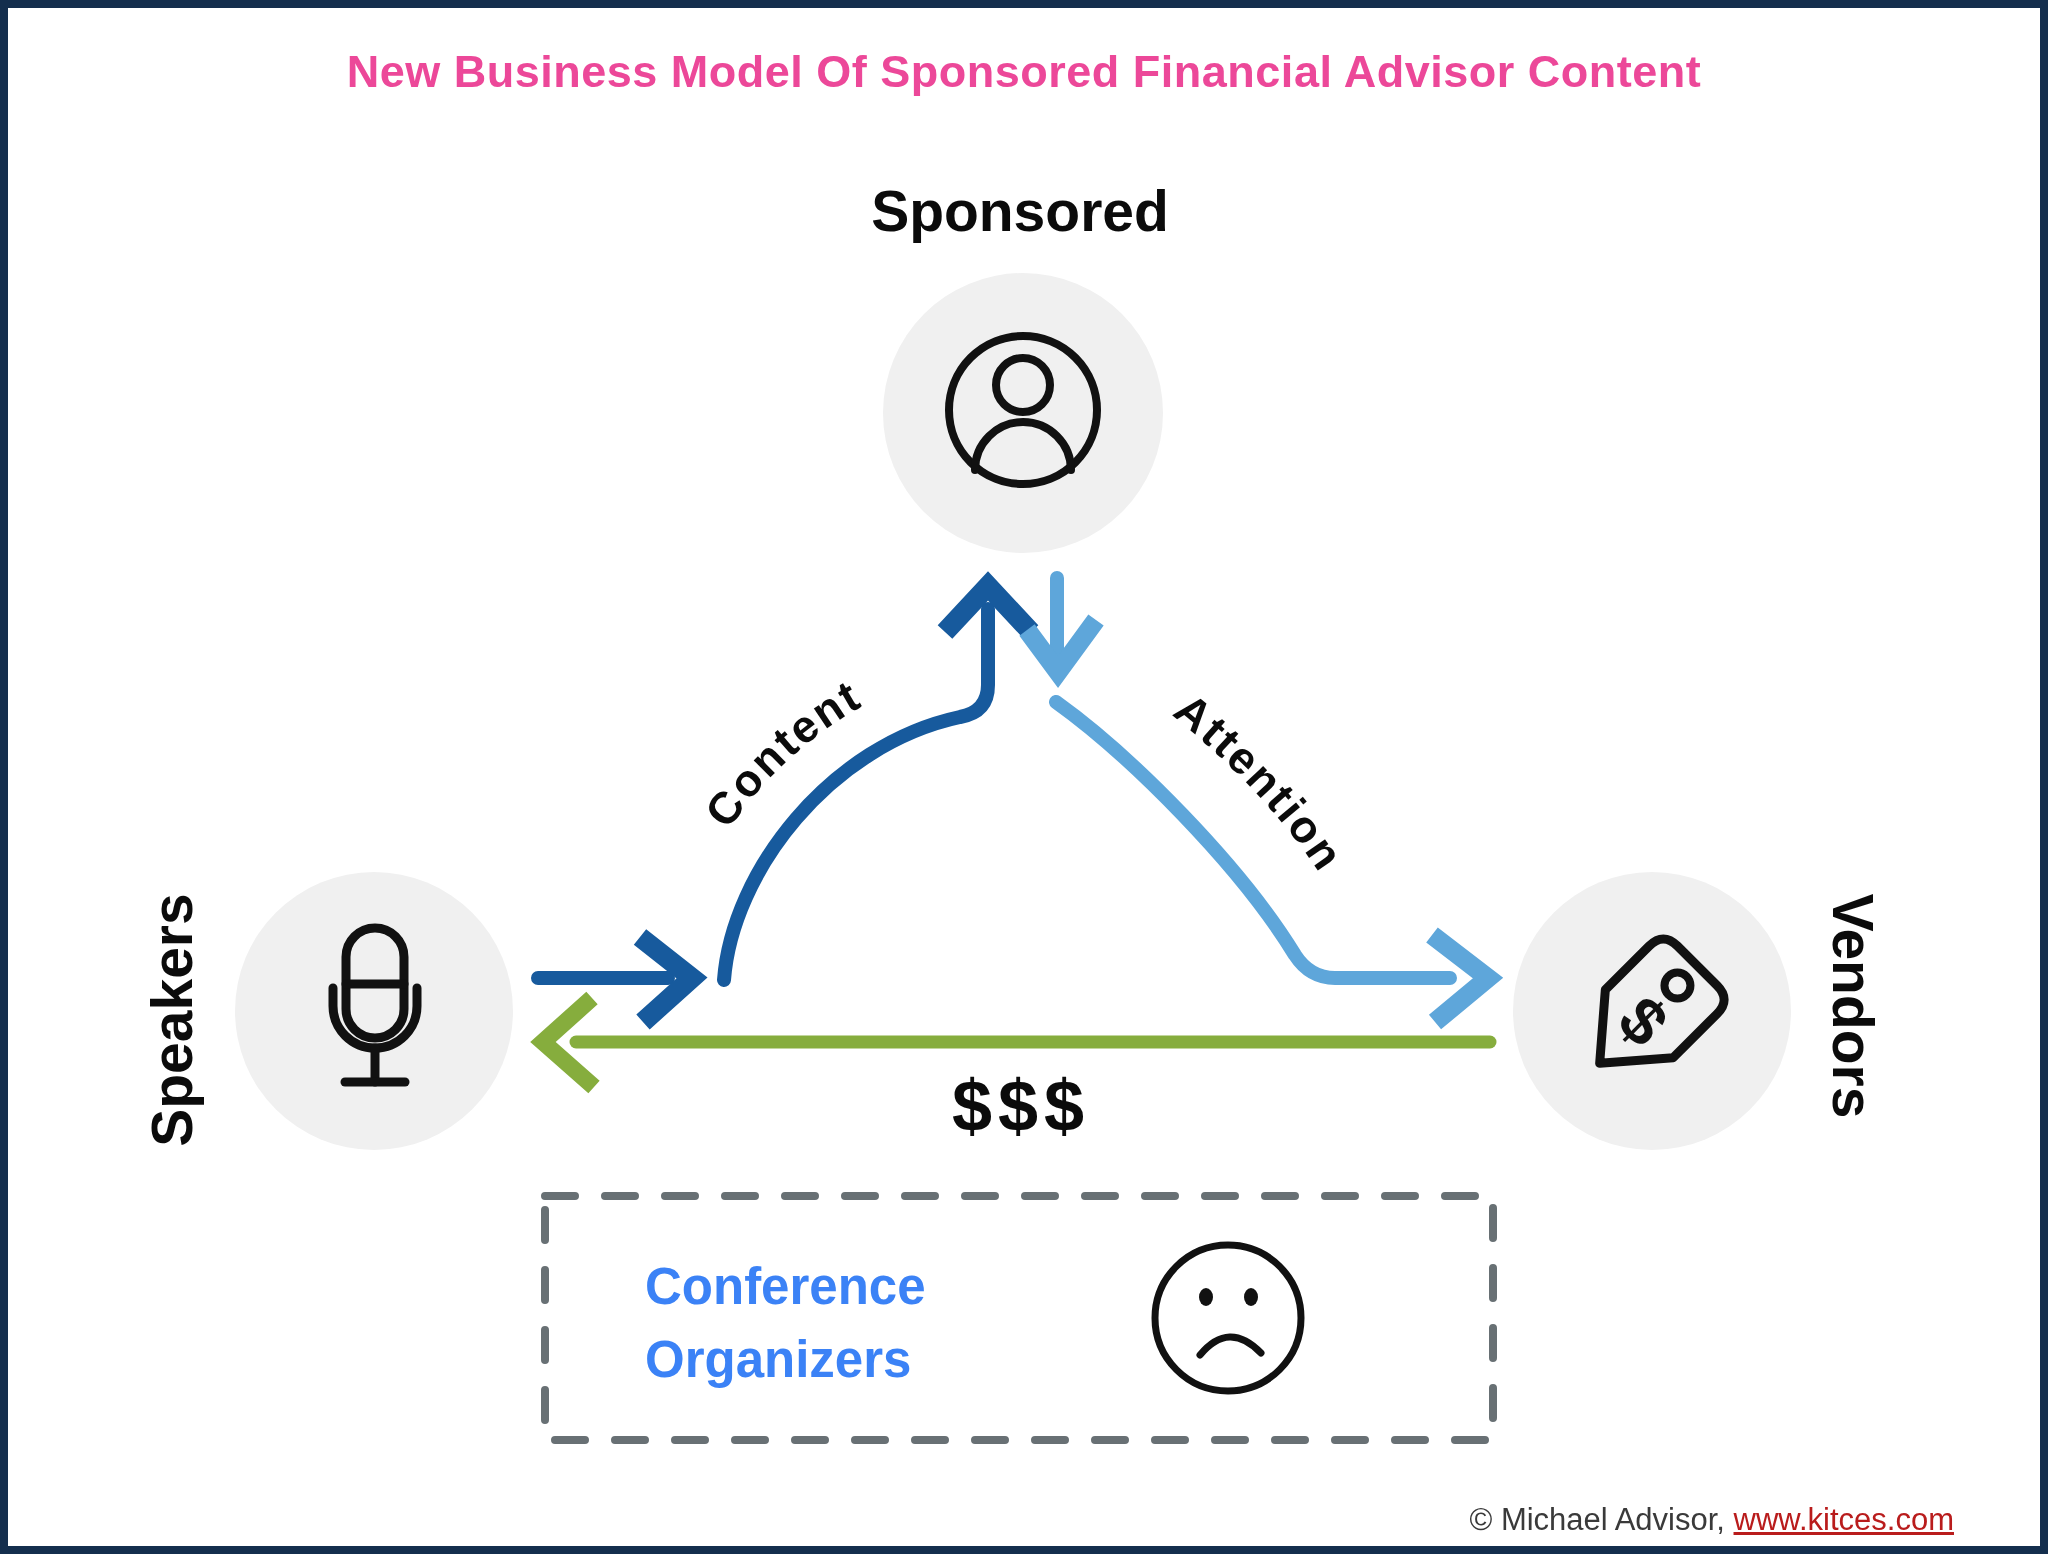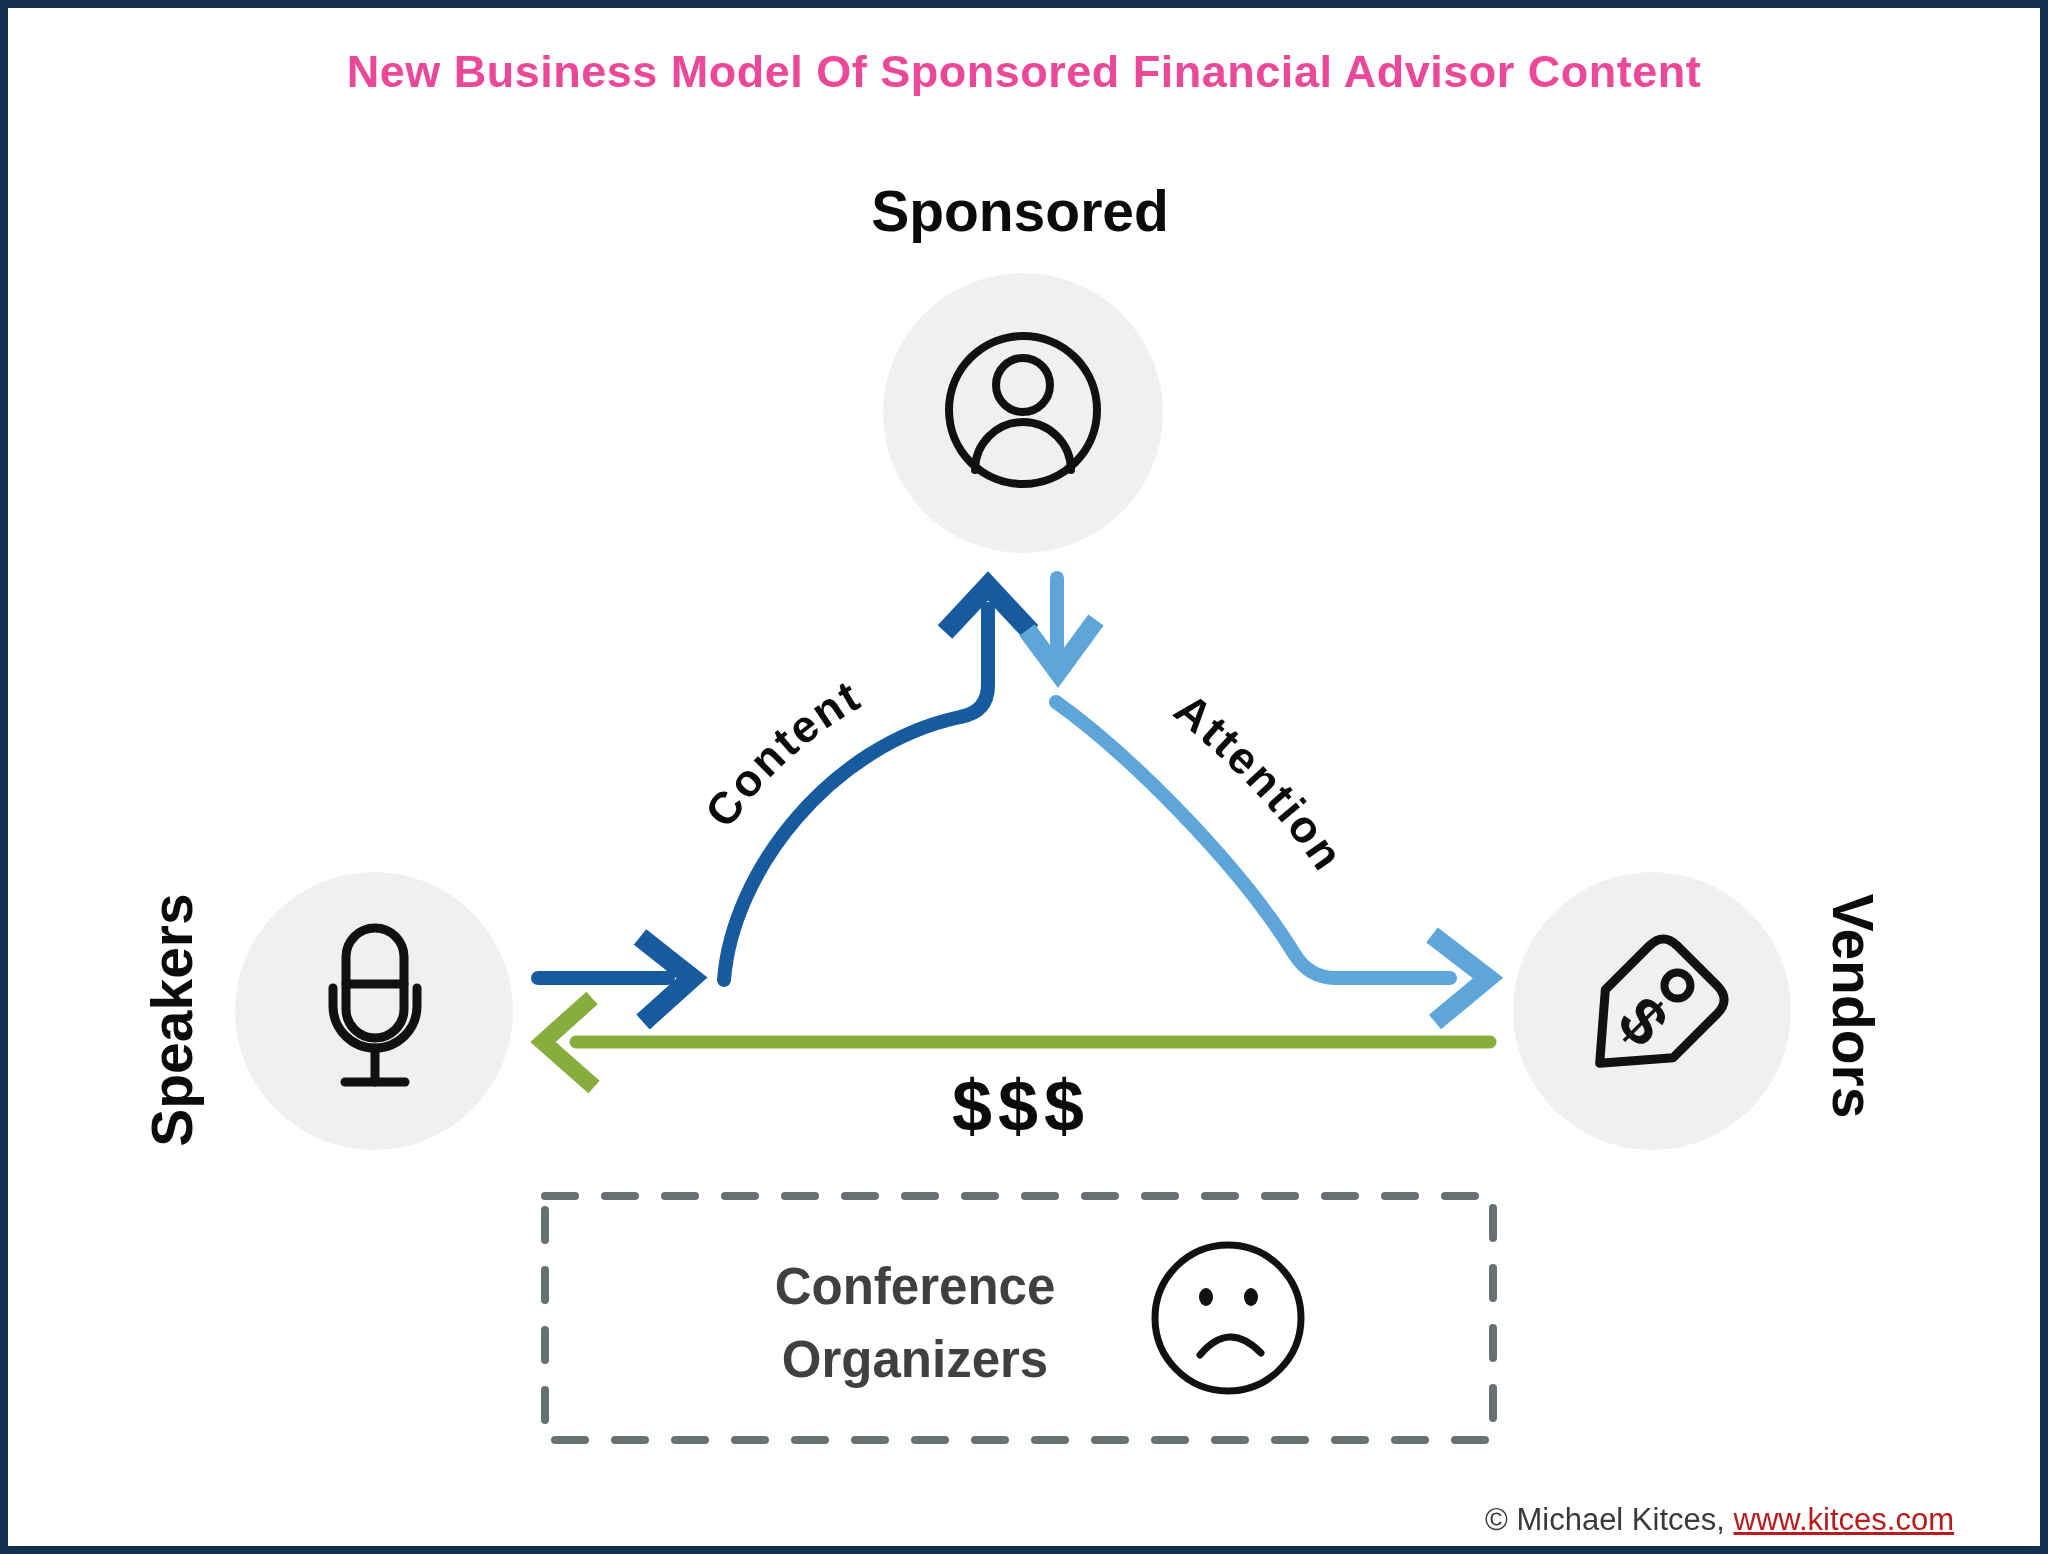--- a/index.html
+++ b/index.html
@@ -40,25 +40,24 @@
   .money-label {
     font-size: 72px;
     font-weight: 600;
     color: #0b0b0b;
     letter-spacing: 6px;
     transform: translate(-50%, -50%);
     white-space: nowrap;
   }
   .conference-label {
     width: 540px;
-    text-align: center;
     font-size: 51px;
     font-weight: 700;
     line-height: 1.43;
-    color: #404040;
+    color: #3b82f6;
     transform: translate(-50%, -50%);
   }
   .footer {
     right: 86px; top: 1494px;
     font-size: 31px;
     color: #3a3a3a;
     white-space: nowrap;
   }
   .footer a {
     color: #b91c1c;
@@ -145,16 +144,16 @@
 
   <div class="abs node-label rot-ccw" style="left:164px; top:1012px;">Speakers</div>
 
   <div class="abs node-label rot-cw" style="left:1845px; top:998px;">Vendors</div>
 
   <div class="abs money-label" style="left:1013px; top:1098px;">$$$</div>
 
   <div class="abs conference-label" style="left:907px; top:1316px;">Conference Organizers</div>
 
   <div class="abs footer">
-    <span>© Michael Kitces, </span><a href="#">www.kitces.com</a>
+    <span>© Michael Advisor, </span><a href="#">www.kitces.com</a>
   </div>
 
 </div>
 
 </body></html>

